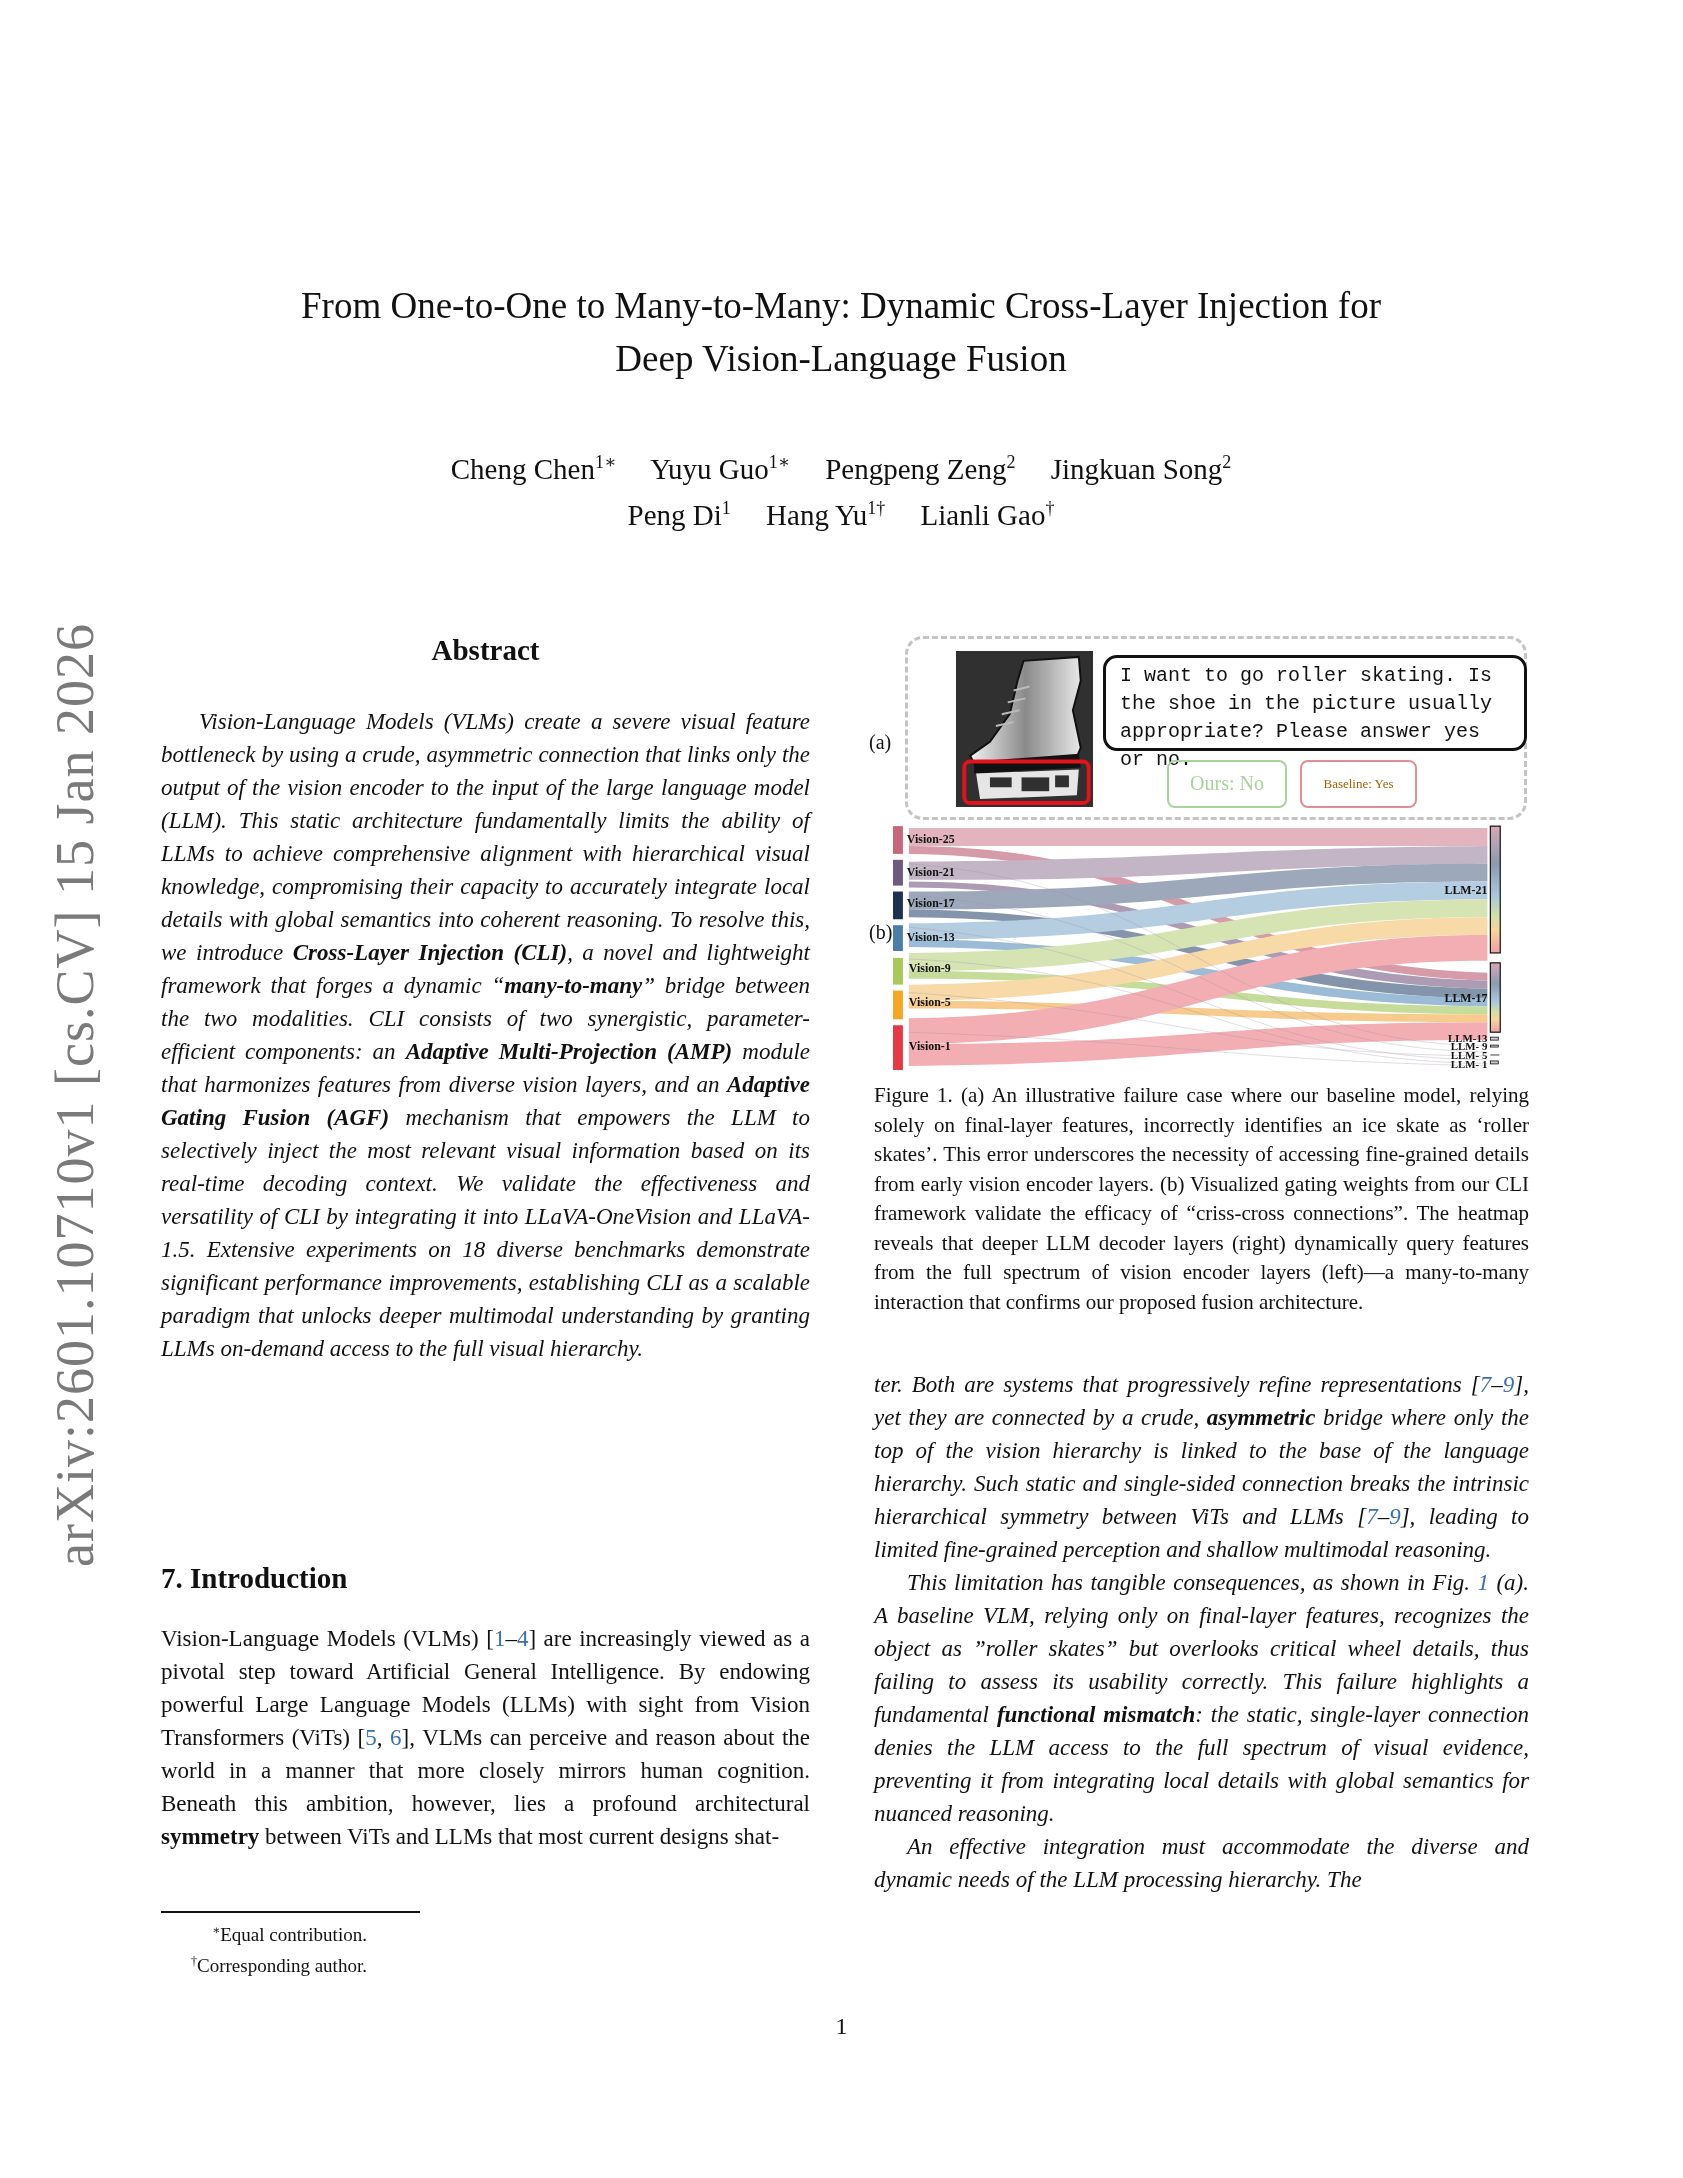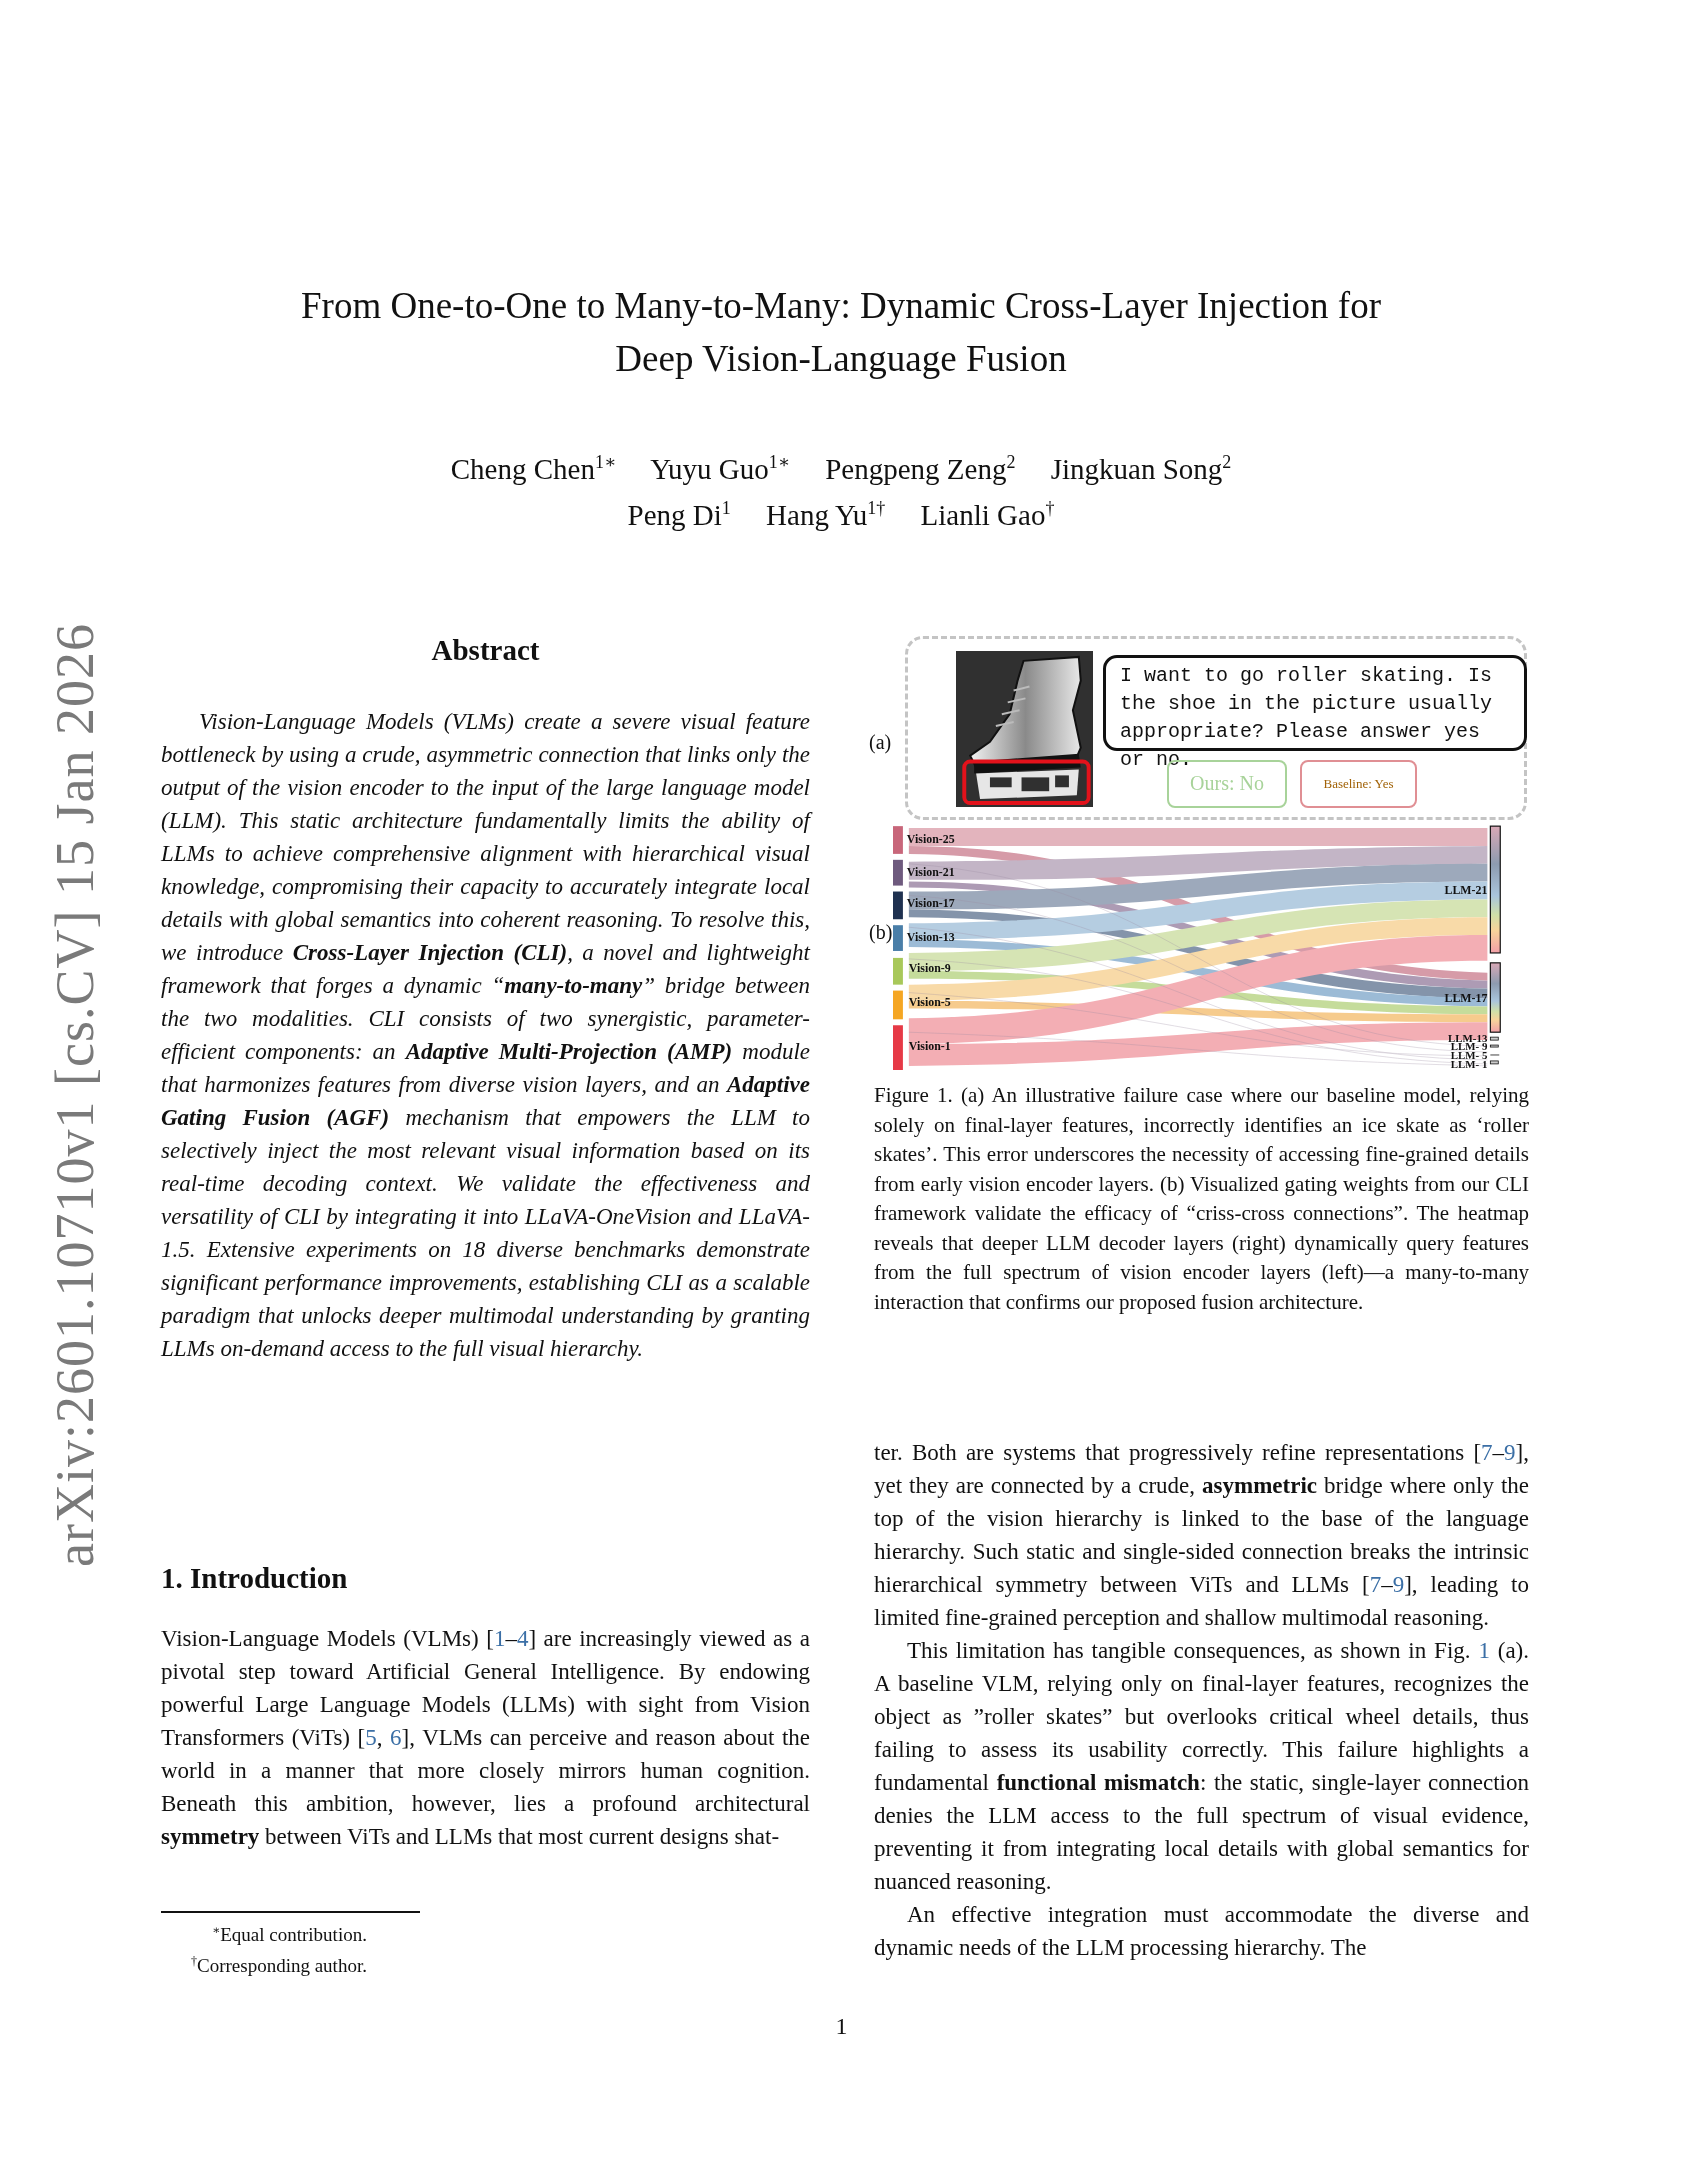--- a/index.html
+++ b/index.html
@@ -44,21 +44,21 @@
                   border: 3px solid #111; border-radius: 14px; box-sizing: border-box;
                   font-size: 20px; line-height: 28px; padding: 4px 14px; font-family: Liberation Mono, monospace; }
   .answer-ours { position: absolute; left: 259px; top: 121px; width: 120px; height: 48px;
                  border: 2.5px solid #a8d39a; border-radius: 8px; box-sizing: border-box;
                  color: #a8d39a; font-size: 20px; text-align: center; line-height: 43px; }
   .answer-base { position: absolute; left: 392px; top: 121px; width: 117px; height: 48px;
                  border: 2.5px solid #e08f94; border-radius: 8px; box-sizing: border-box;
                  color: #a16207; font-size: 13px; text-align: center; line-height: 43px; }
   .sankey { position: absolute; left: 24px; top: 190px; width: 634px; height: 246px; }
   .caption { position: absolute; left: 0; width: 655px; top: 1081px; font-size: 21px; line-height: 29.5px; text-align: justify; }
-  .intro-right { position: absolute; left: 0; width: 655px; top: 1436px; }
+  .intro-right { position: absolute; left: 0; width: 655px; top: 1368px; font-style: italic; }
 </style>
 </head>
 <body>
 
 <div class="arxiv-id">arXiv:2601.10710v1  [cs.CV]  15 Jan 2026</div>
 
 <div class="title">
   <div>From One-to-One to Many-to-Many: Dynamic Cross-Layer Injection for</div>
   <div>Deep Vision-Language Fusion</div>
 </div>
@@ -74,21 +74,21 @@
     <span><span>Peng Di</span><sup>1</sup></span><span class="gap"></span>
     <span><span>Hang Yu</span><sup>1†</sup></span><span class="gap"></span>
     <span><span>Lianli Gao</span><sup>†</sup></span>
   </div>
 </div>
 
 <div class="col-left">
   <div class="abstract-title">Abstract</div>
   <div class="abstract-body">Vision-Language Models (VLMs) create a severe visual feature bottleneck by using a crude, asymmetric connection that links only the output of the vision encoder to the input of the large language model (LLM). This static architecture fundamentally limits the ability of LLMs to achieve comprehensive alignment with hierarchical visual knowledge, compromising their capacity to accurately integrate local details with global semantics into coherent reasoning.  To resolve this, we introduce <b>Cross-Layer Injection (CLI)</b>, a novel and lightweight framework that forges a dynamic “<b>many-to-many</b>” bridge between the two modalities.  CLI consists of two synergistic, parameter-efficient components: an <b>Adaptive Multi-Projection (AMP)</b> module that harmonizes features from diverse vision layers, and an <b>Adaptive Gating Fusion (AGF)</b> mechanism that empowers the LLM to selectively inject the most relevant visual information based on its real-time decoding context.  We validate the effectiveness and versatility of CLI by integrating it into LLaVA-OneVision and LLaVA-1.5. Extensive experiments on 18 diverse benchmarks demonstrate significant performance improvements, establishing CLI as a scalable paradigm that unlocks deeper multimodal understanding by granting LLMs on-demand access to the full visual hierarchy.</div>
 
-  <div class="section-title">1. Introduction</div>
+  <div class="section-title">7. Introduction</div>
   <div class="intro-left body-text">
     <p>Vision-Language Models (VLMs) [<span class="cite">1</span>–<span class="cite">4</span>] are increasingly viewed as a pivotal step toward Artificial General Intelligence.  By endowing powerful Large Language Models (LLMs) with sight from Vision Transformers (ViTs) [<span class="cite">5</span>, <span class="cite">6</span>], VLMs can perceive and reason about the world in a manner that more closely mirrors human cognition.  Beneath this ambition, however, lies a profound architectural <b>symmetry</b> between ViTs and LLMs that most current designs shat-</p>
   </div>
 
   <div class="footnote-rule"></div>
   <div class="footnotes">
     <div><sup>∗</sup><span>Equal contribution.</span></div>
     <div><sup>†</sup><span>Corresponding author.</span></div>
   </div>
 </div>

